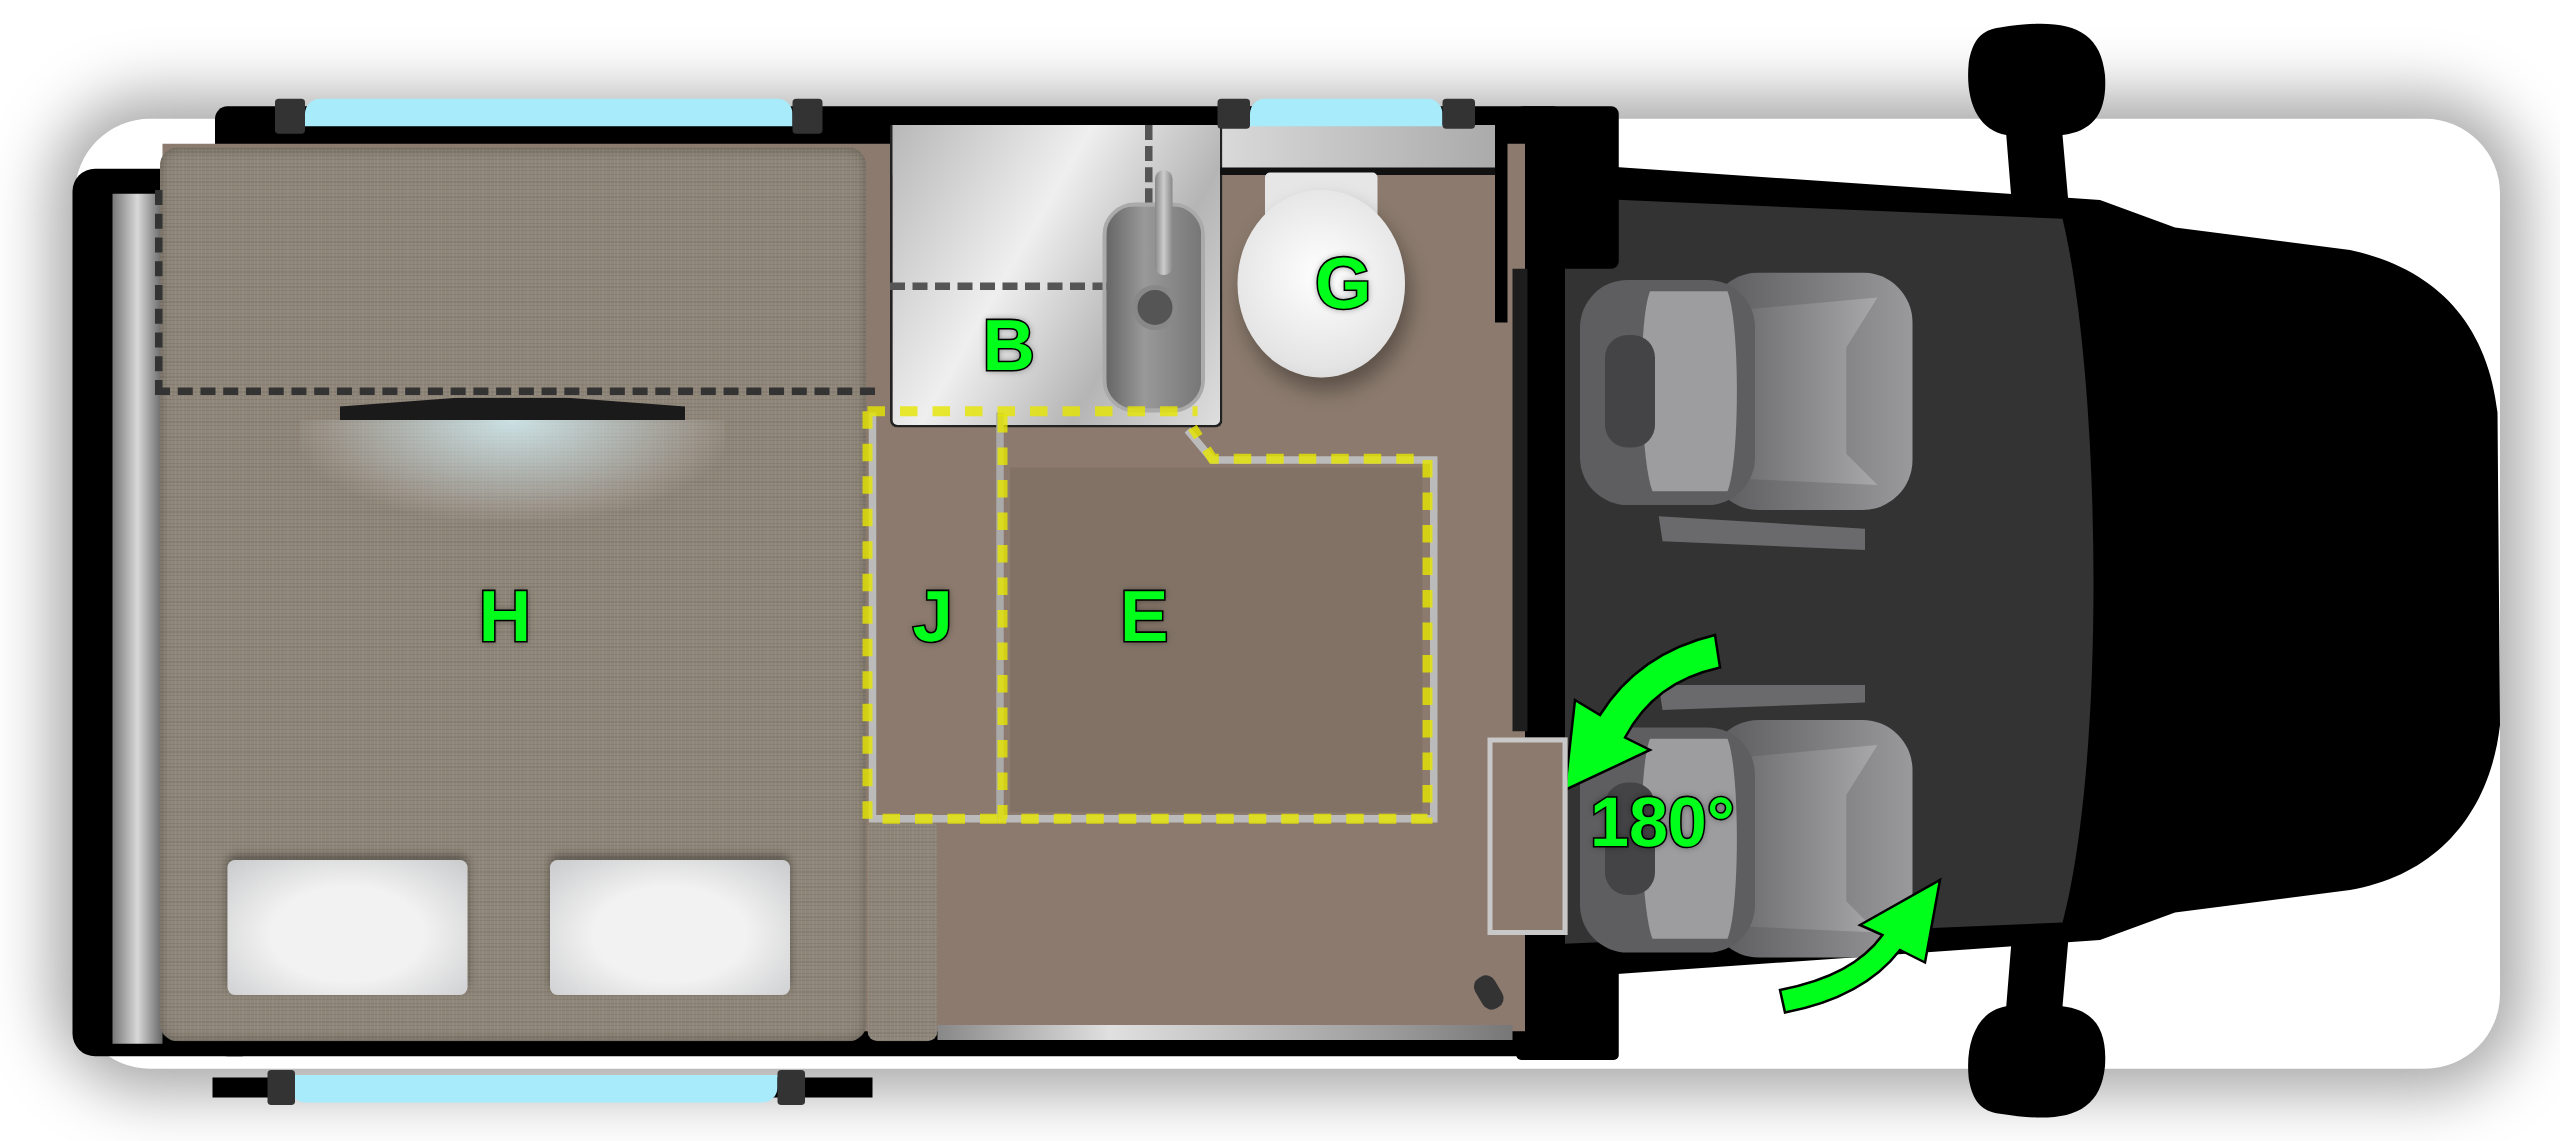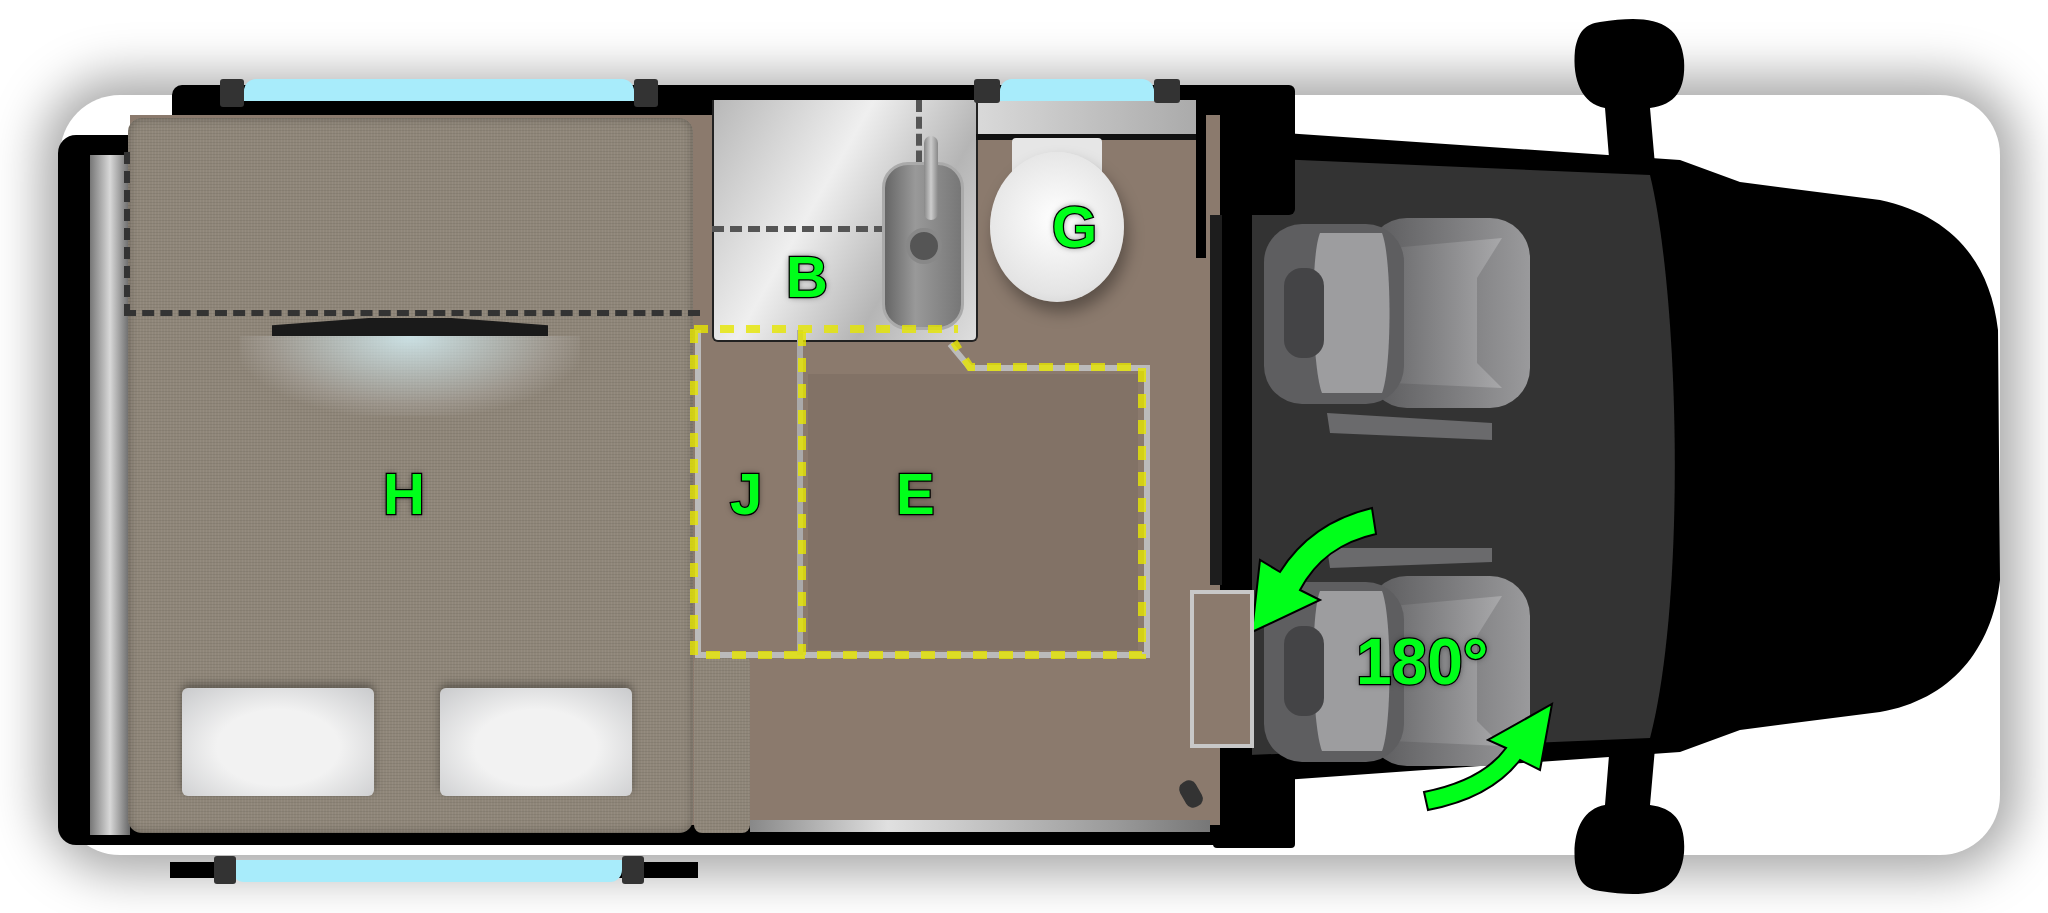--- a/index.html
+++ b/index.html
@@ -80,21 +80,21 @@
     <path d="M58 43 L120 43 C130 68 130 178 120 203 L60 203 C50 178 48 68 58 43 Z" fill="#9d9d9f"></path>
     <rect x="22" y="78" width="40" height="90" rx="18" fill="#444446"></rect>
   </svg>
 
   <svg class="abs" style="left:1240px;top:500px;" width="150" height="140" viewBox="0 0 150 140">
     <path d="M132 8 C90 18 60 40 40 72 L20 60 L12 132 L80 100 L60 90 C76 60 100 42 136 34 Z" fill="#00ff1a" stroke="#000" stroke-width="2"></path>
   </svg>
   <svg class="abs" style="left:1420px;top:700px;" width="140" height="135" viewBox="0 0 140 135">
     <path d="M8 110 C50 102 80 86 100 60 L120 70 L132 4 L68 40 L86 48 C70 70 44 84 4 92 Z" fill="#00ff1a" stroke="#000" stroke-width="2"></path>
   </svg>
-  <div class="zone-label" style="left:1356px;top:630px;font-size:64px;">180°</div>
+  <div class="zone-label" style="left:1272px;top:630px;font-size:56px;">180°</div>
 
   <div class="abs" style="left:172px;top:85px;width:1080px;height:760px;background:#000;border-radius:10px;"></div>
   <div class="abs" style="left:58px;top:135px;width:140px;height:710px;background:#000;border-radius:18px 4px 4px 18px;"></div>
 
   <div class="abs" style="left:90px;top:155px;width:40px;height:680px;background:linear-gradient(90deg,#777,#d8d8d8 50%,#666);"></div>
 
   <div class="abs" style="left:130px;top:115px;width:1090px;height:710px;background:#8b7a6d;"></div>
 
   <div class="abs fabric" style="left:128px;top:118px;width:565px;height:715px;border-radius:14px;box-shadow:inset 0 0 10px rgba(0,0,0,0.3);"></div>
 

